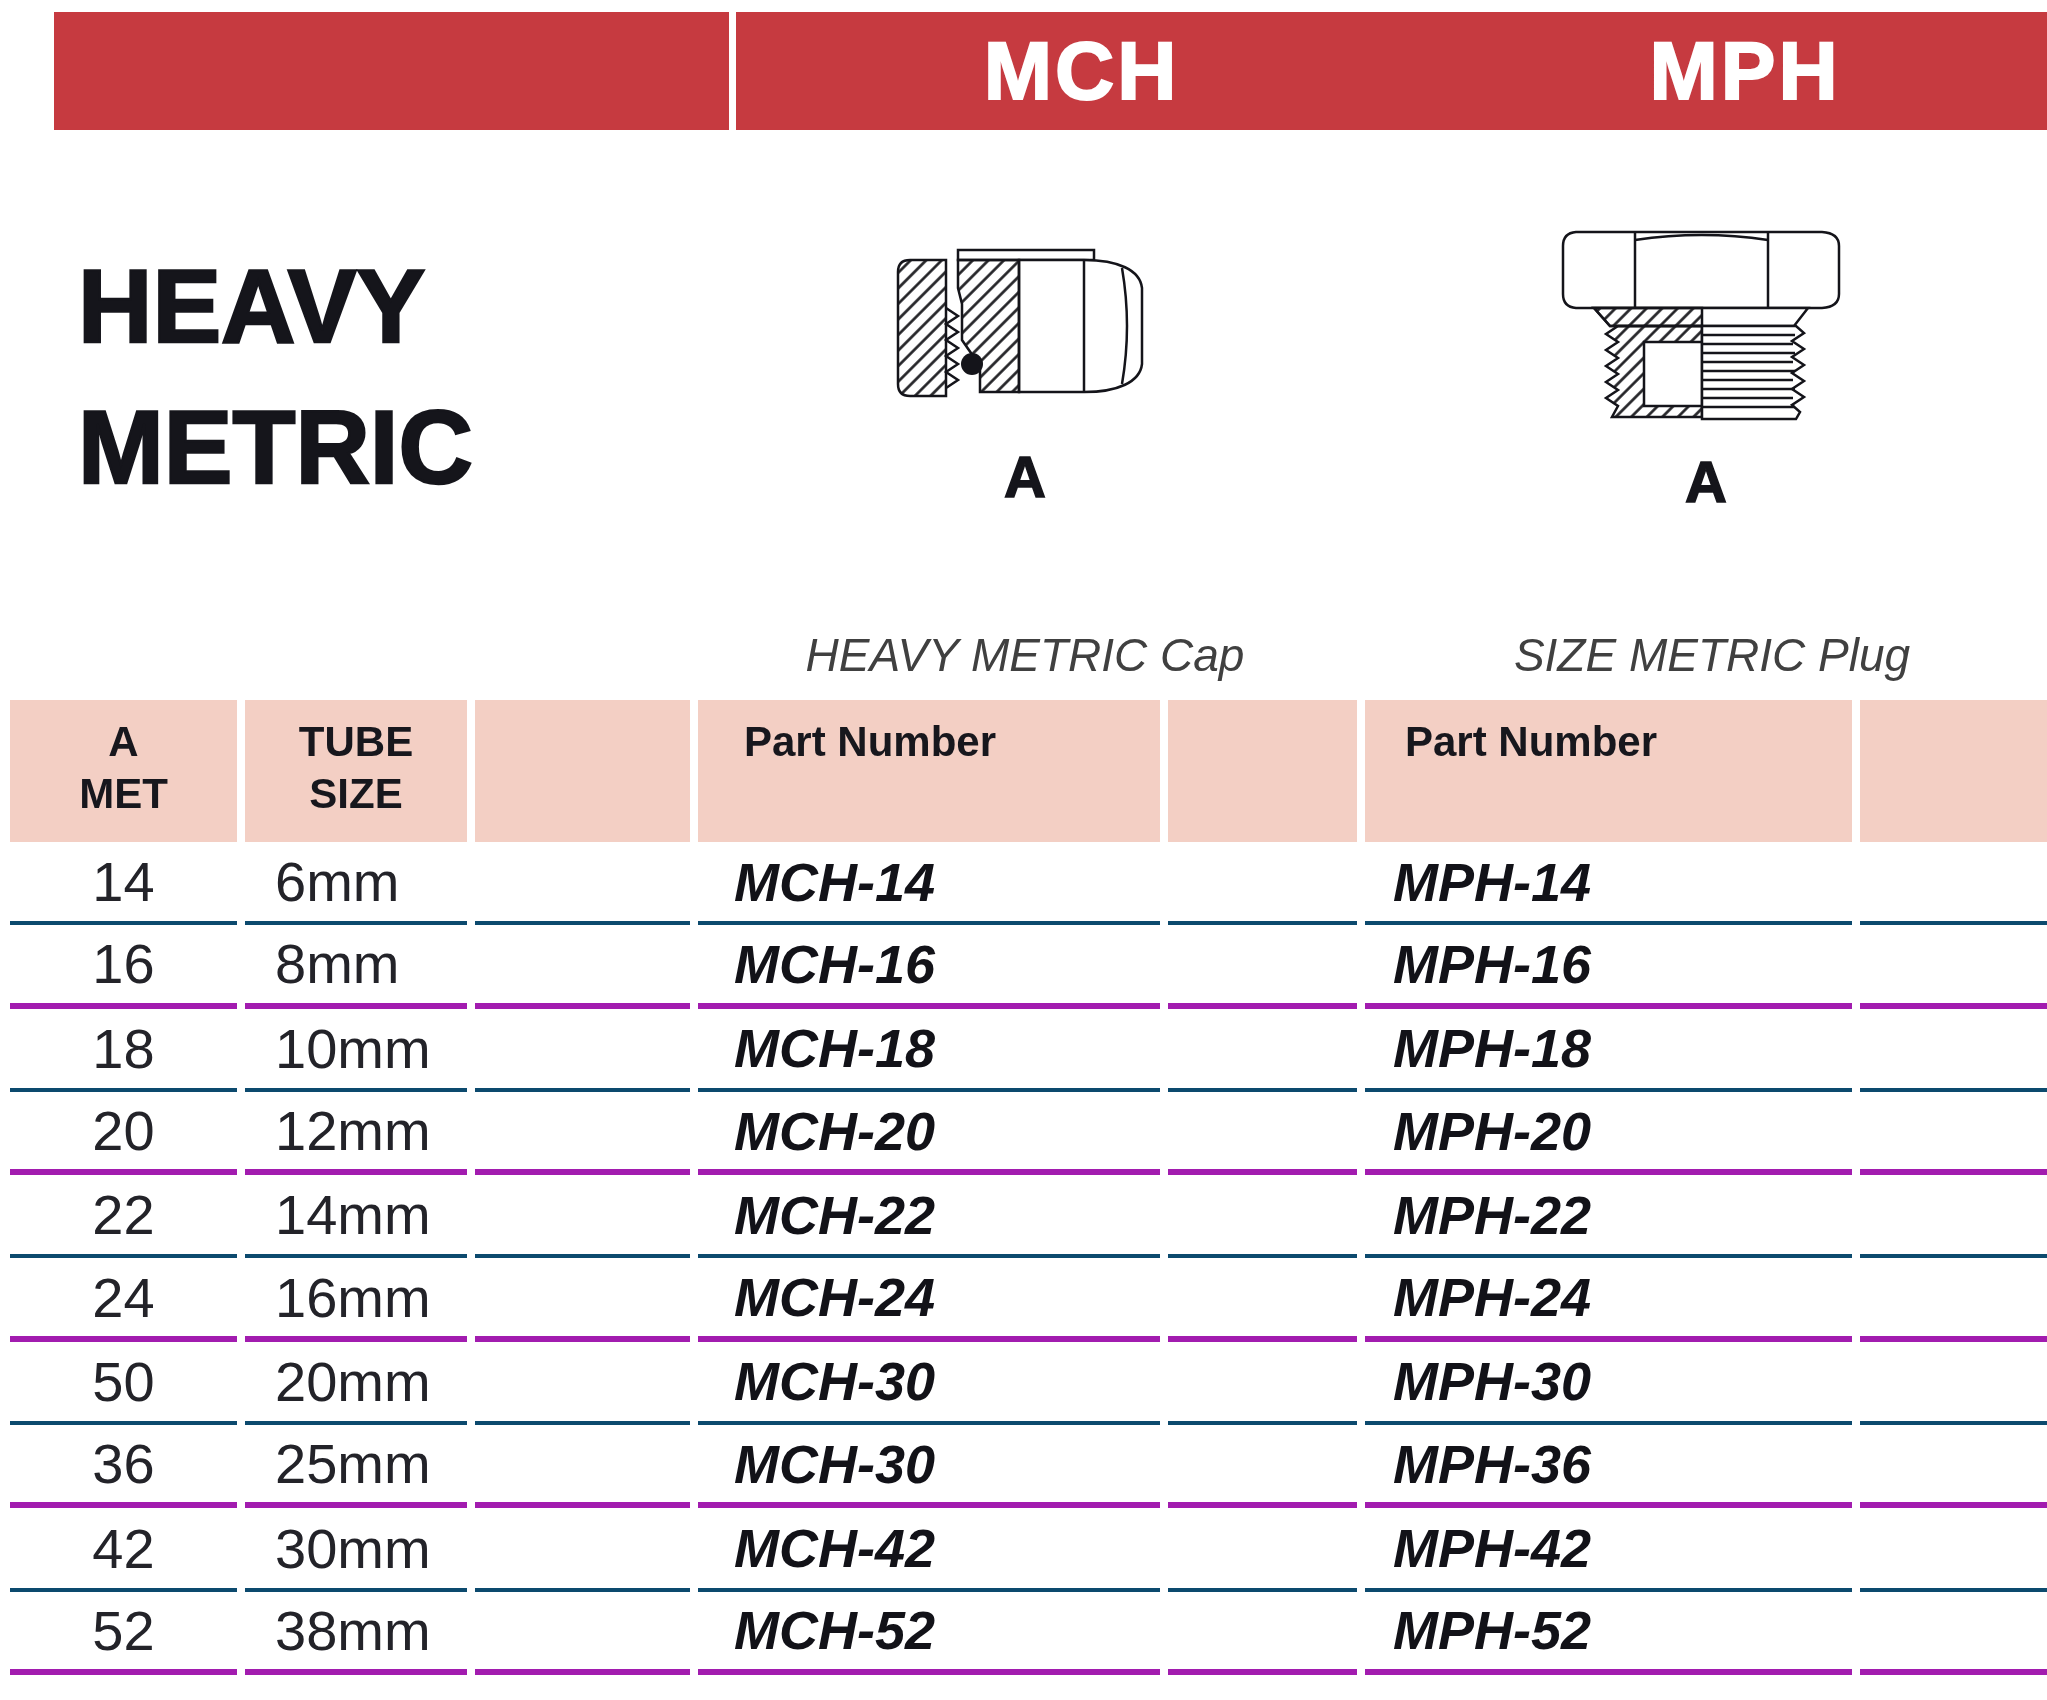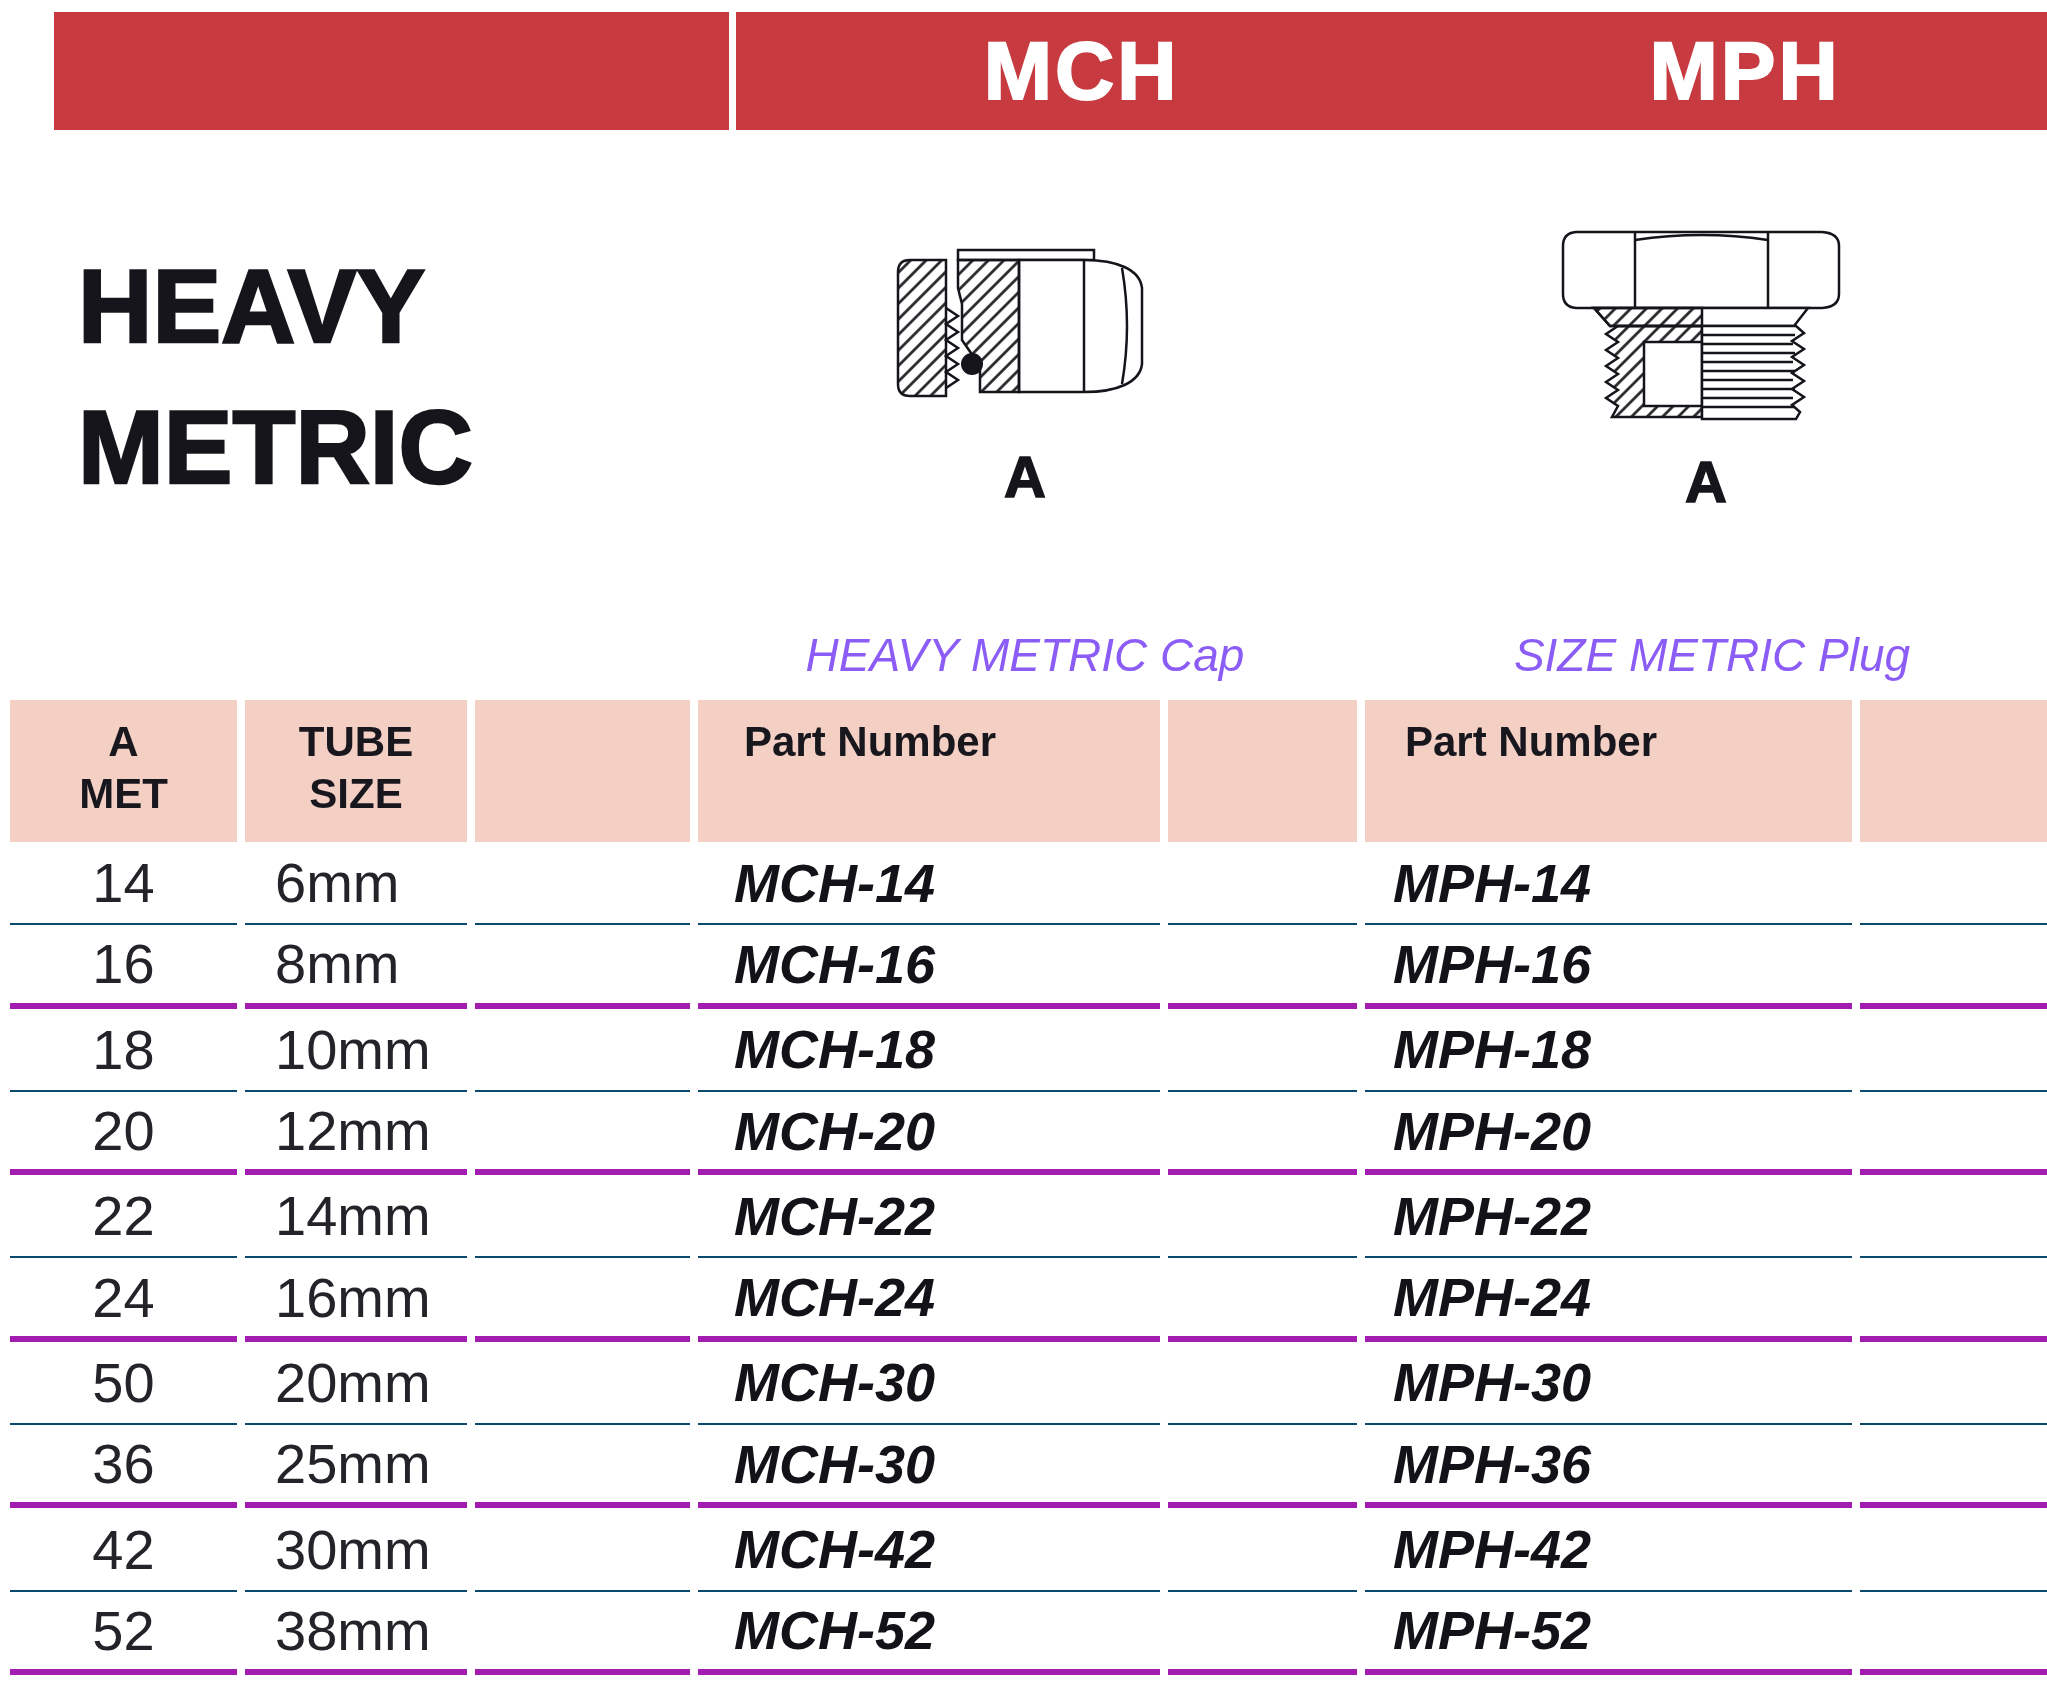--- a/index.html
+++ b/index.html
@@ -23,41 +23,41 @@
   
   .fig{position:absolute;}
   .fig-cap{left:888px;top:244px;}
   .fig-plug{left:1556px;top:220px;}
   .dim-letter{position:absolute;width:64px;text-align:center;font-weight:bold;
               font-size:58px;color:#15151b;-webkit-text-stroke:1.5px #15151b;}
   .dim-cap{left:993px;top:443px;}
   .dim-plug{left:1674px;top:448px;}
 
   .fig-caption{position:absolute;top:628px;height:58px;font-style:italic;
-               font-size:46px;color:#8b5cf6;text-align:center;}
+               font-size:46px;color:#404040;text-align:center;}
   .cap-caption{left:725px;width:600px;}
   .plug-caption{left:1412px;width:600px;}
 
   
   .tbl{position:absolute;left:10px;top:700px;display:grid;
        grid-template-columns:227px 222px 215px 462px 189px 487px 187px;
        column-gap:8px;}
   .hcell{background:#f3cfc4;height:142px;box-sizing:border-box;padding-top:16px;
          font-weight:bold;font-size:42px;line-height:52px;color:#17171d;
          text-align:center;white-space:pre-line;}
   .hcell.pn-mch{text-align:left;padding-left:46px;}
   .hcell.pn-mph{text-align:left;padding-left:40px;}
   .dcell{height:83.3px;box-sizing:border-box;display:flex;align-items:center;
          font-size:56px;color:#232329;}
   .dcell.center{justify-content:center;}
   .dcell.tube{padding-left:30px;}
   .dcell.part{padding-left:36px;font-weight:bold;font-style:italic;
               font-size:54px;color:#121218;}
   .dcell.part.mph{padding-left:28px;}
-  .dcell.thin{border-bottom:2px solid #0c4a6e;text-align:right;}
+  .dcell.thin{border-bottom:4px solid #0c4a6e;text-align:right;}
   .dcell.thick{border-bottom:6px solid #a21caf;}
 
   svg .ln{stroke:#14141a;stroke-width:2.5;fill:none;}
   svg .wh{stroke:#14141a;stroke-width:2.5;fill:#ffffff;}
   svg .ht{stroke:#14141a;stroke-width:2.5;fill:url(#hatchP);}
   svg .ht2{stroke:#14141a;stroke-width:2.5;fill:url(#hatchP2);}
 </style>
 </head>
 <body>
 

